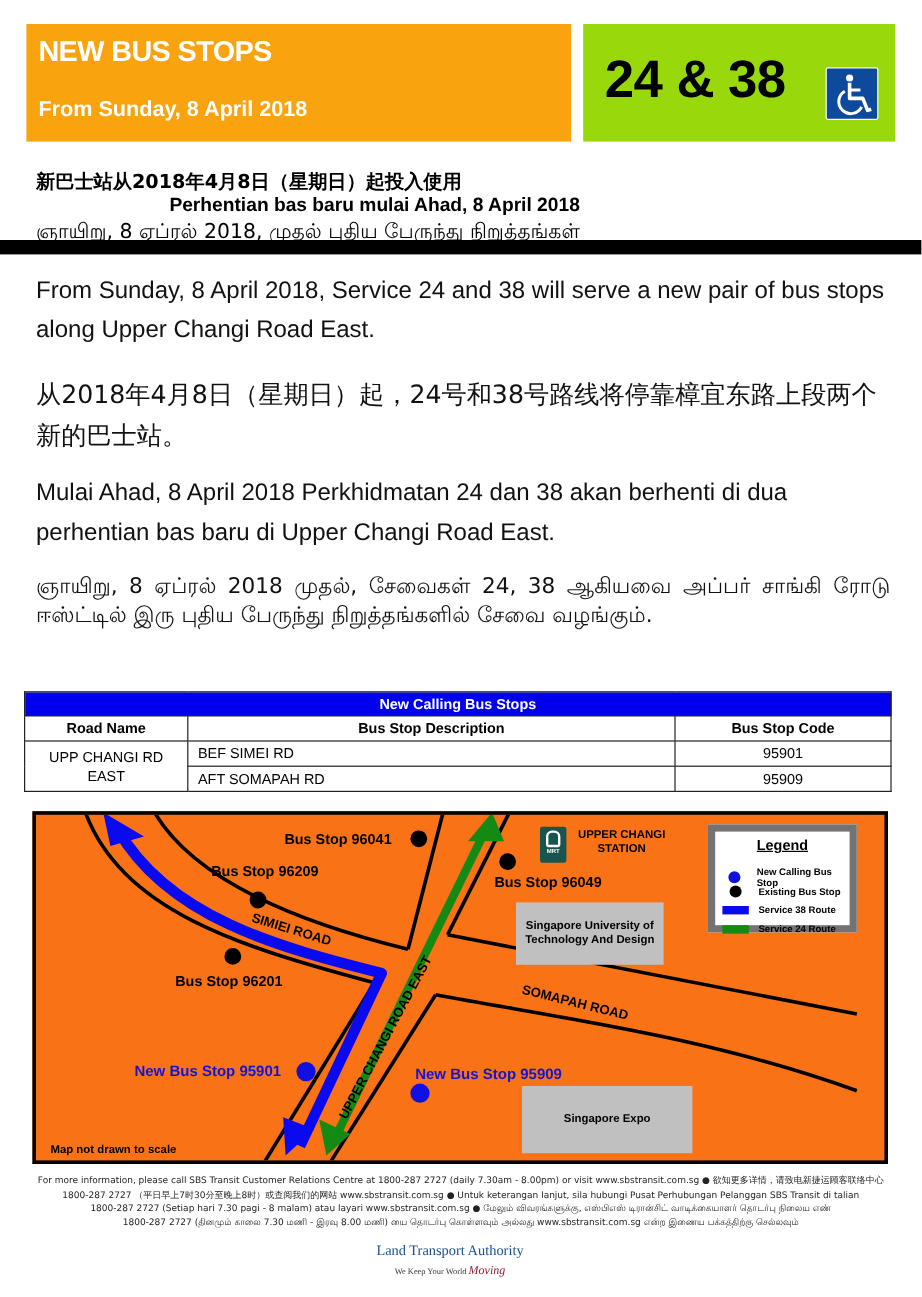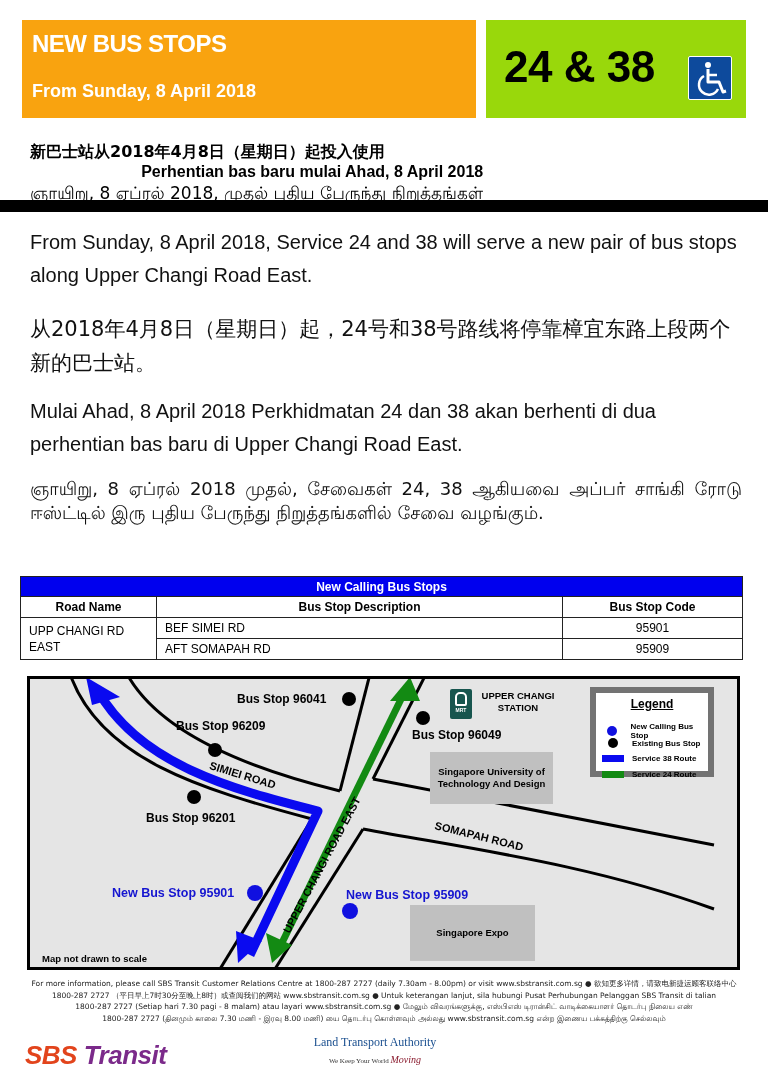--- a/index.html
+++ b/index.html
@@ -24,23 +24,23 @@
     .para.en { top: 226px; }
     .para.zh { top: 312px; font-family: "DejaVu Sans", sans-serif; font-size: 21px; line-height: 34px; }
     .para.ms { top: 395px; }
     .para.ta { top: 477px; font-family: "DejaVu Sans", sans-serif; font-size: 18px; line-height: 24px; text-align: justify; }
 
     table.stops { position: absolute; left: 20px; top: 576px; width: 723px; border-collapse: collapse; font-size: 12px; }
     table.stops td, table.stops th { border: 1px solid #222; height: 21px; padding: 0 8px; }
     table.stops .cap { background: #0000ee; color: #fff; font-weight: bold; text-align: center; height: 20px; }
     table.stops th { font-weight: bold; text-align: center; background: #fff; margin-top: 48px; }
     table.stops td.center { text-align: center; }
-    table.stops td.road { text-align: left; line-height: 16px; }
-
-    .map { position: absolute; left: 27px; top: 676px; width: 713px; height: 294px; border: 3px solid #000; background: #e5e5e5; overflow: hidden; }
+    table.stops td.road { text-align: center; line-height: 16px; }
+
+    .map { position: absolute; left: 27px; top: 676px; width: 713px; height: 294px; border: 3px solid #000; background: #f97316; overflow: hidden; }
     .map svg { position: absolute; left: 0; top: 0; }
     .map .lbl { position: absolute; font-weight: bold; font-size: 12px; color: #000; white-space: nowrap; }
     .map .lbl.new { color: #1515d0; font-size: 12.5px; }
     .map .bldg { position: absolute; background: #c0c0c0; font-size: 9.5px; font-weight: bold; text-align: center; display: flex; align-items: center; justify-content: center; line-height: 12px; }
     .legend { position: absolute; left: 560px; top: 8px; width: 124px; height: 90px; border: 6px solid #737373; background: #fff; }
     .legend .ttl { position: absolute; left: 0; width: 100%; top: 4px; text-align: center; font-weight: bold; font-size: 12px; text-decoration: underline; }
     .legend .row { position: absolute; left: 6px; font-size: 8px; font-weight: bold; display: flex; align-items: center; }
     .legend .sw { width: 22px; display: flex; justify-content: center; margin-right: 8px; }
     .dot { width: 10px; height: 10px; border-radius: 50%; }
     .bar { width: 22px; height: 7px; }
@@ -151,21 +151,21 @@
   <div class="lbl new" style="left:316px; top:209px;">New Bus Stop 95909</div>
 
   <div class="road-text" style="left:180px; top:80px; transform: rotate(17deg);">SIMIEI ROAD</div>
   <div class="road-text" style="left:256px; top:247px; transform: rotate(-62deg);">UPPER CHANGI ROAD EAST</div>
   <div class="road-text" style="left:405px; top:140px; transform: rotate(14deg);">SOMAPAH ROAD</div>
 
   <div class="mrt"><span class="ic"></span><span>MRT</span></div>
   <div class="lbl" style="left:448px; top:11px; font-size:9.5px; text-align:center; width:80px; white-space:normal; line-height:12px;">UPPER CHANGI STATION</div>
 
   <div class="bldg" style="left:400px; top:73px; width:123px; height:52px;">Singapore University of Technology And Design</div>
-  <div class="bldg" style="left:380px; top:226px; width:125px; height:56px;">Singapore Expo</div>
+  <div class="bldg" style="left:405px; top:226px; width:142px; height:56px;">Singapore Expo</div>
 
   <div class="lbl" style="left:12px; top:274px; font-size:9.5px;">Map not drawn to scale</div>
 
   <div class="legend">
     <div class="ttl">Legend</div>
     <div class="row" style="top:29px;">
       <span class="sw">
           <span class="dot" style="background:#1010e0"></span>
         </span>
       <span>New Calling Bus Stop</span>
@@ -192,18 +192,17 @@
 </div>
 
 <div class="footer">
   <div>For more information, please call SBS Transit Customer Relations Centre at 1800-287 2727 (daily 7.30am - 8.00pm) or visit www.sbstransit.com.sg ● 欲知更多详情，请致电新捷运顾客联络中心</div>
   <div>1800-287 2727 （平日早上7时30分至晚上8时）或查阅我们的网站 www.sbstransit.com.sg ● Untuk keterangan lanjut, sila hubungi Pusat Perhubungan Pelanggan SBS Transit di talian</div>
   <div>1800-287 2727 (Setiap hari 7.30 pagi - 8 malam) atau layari www.sbstransit.com.sg ● மேலும் விவரங்களுக்கு, எஸ்பிஎஸ் டிரான்சிட் வாடிக்கையாளர் தொடர்பு நிலைய எண்</div>
   <div>1800-287 2727 (தினமும் காலை 7.30 மணி - இரவு 8.00 மணி) யை தொடர்பு கொள்ளவும் அல்லது www.sbstransit.com.sg என்ற இணைய பக்கத்திற்கு செல்லவும்</div>
 </div>
 
 <div class="logos">
-  <div class="logo-sbs"><span>SBS </span><span class="t">Transit</span></div>
   <div class="logo-lta">
     <span>Land Transport Authority</span>
     <span class="tag"><span>We Keep Your World</span> <i>Moving</i></span>
   </div>
 </div>
 
 </body></html>

